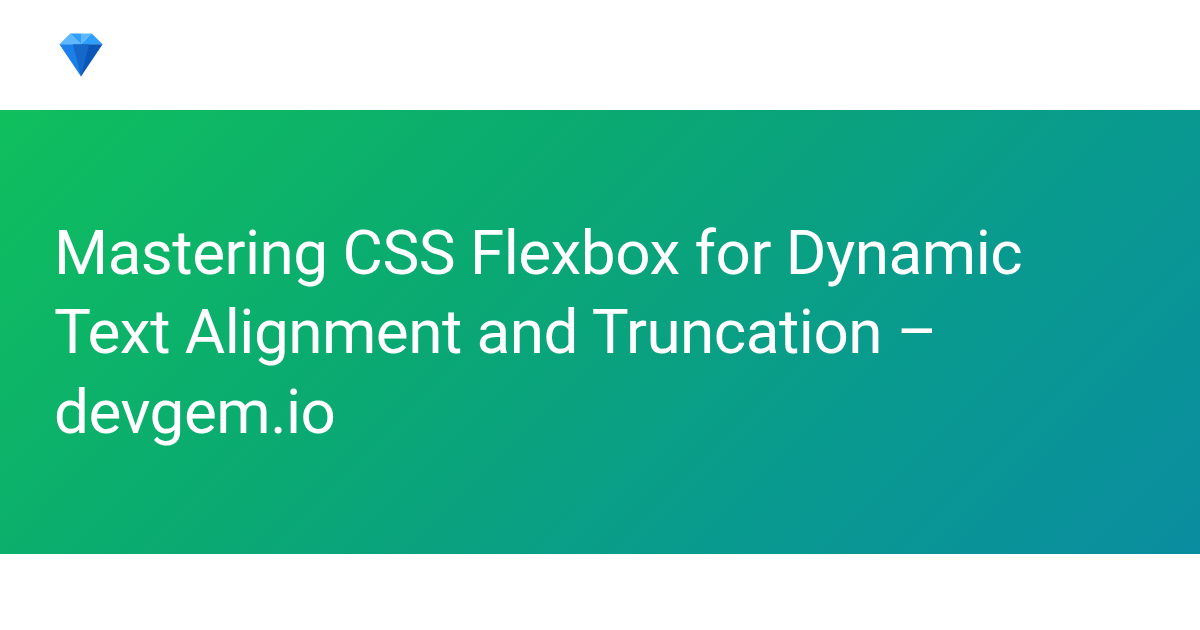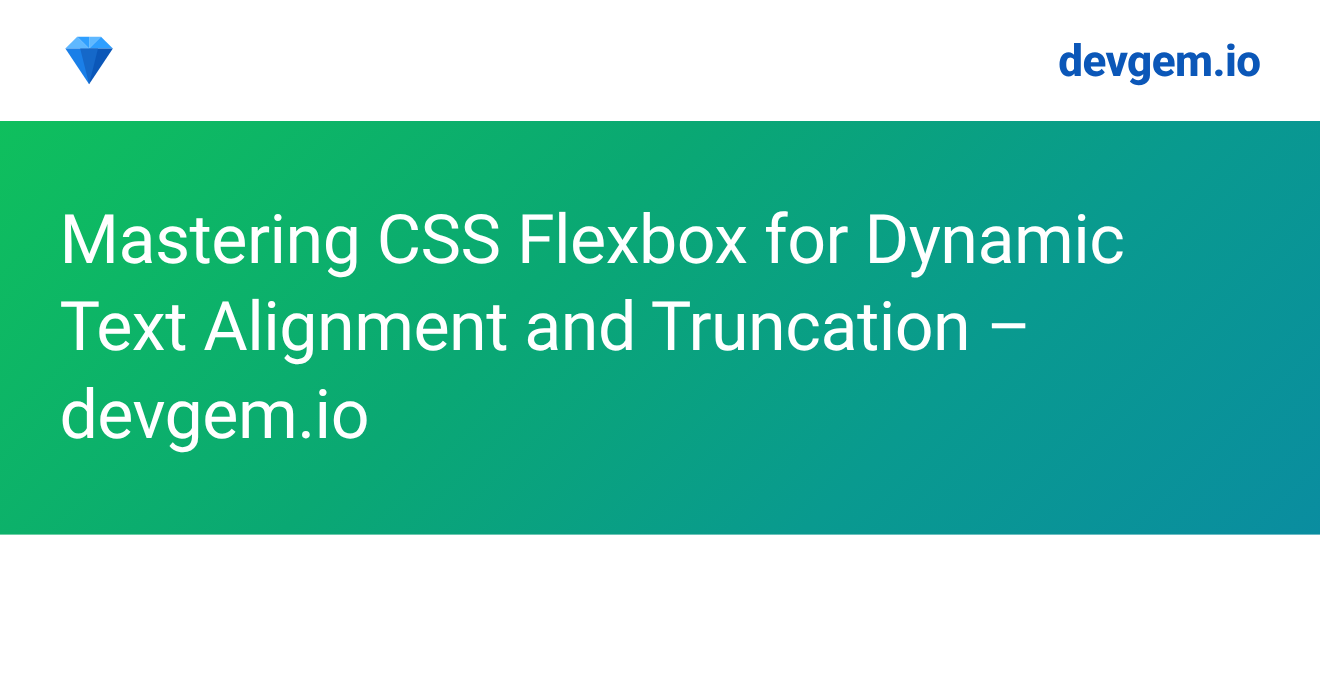--- a/index.html
+++ b/index.html
@@ -33,21 +33,21 @@
       width: 54px;
       height: 54px;
     }
     .brand-text {
       font-size: 40px;
       font-weight: 800;
       color: #0b57b8;
       letter-spacing: -0.5px;
     }
     .hero {
-      height: 376px;
+      height: 444px;
       background: linear-gradient(135deg, #0fbf5d 0%, #0aa873 40%, #099a8f 70%, #0a8da0 100%);
       display: flex;
       align-items: center;
       padding: 0 54px;
     }
     .hero-title {
       color: #ffffff;
       font-size: 62px;
       font-weight: 400;
       line-height: 1.28;
@@ -66,18 +66,17 @@
       <polygon points="30,10 50,10 50,30" fill="#2f9fff"></polygon>
       <polygon points="50,10 70,10 50,30" fill="#5fb8ff"></polygon>
       <polygon points="70,10 90,30 50,30" fill="#2f9fff"></polygon>
 
       <polygon points="10,30 50,30 50,90" fill="#1a7fe8"></polygon>
       <polygon points="50,30 90,30 50,90" fill="#0b57b8"></polygon>
 
       <polygon points="35,30 65,30 50,90" fill="#1568c9"></polygon>
     </svg>
   </div>
-  <div class="brand-text">devgem.io</div>
 </div>
 
 <div class="hero">
   <h1 class="hero-title">Mastering CSS Flexbox for Dynamic Text Alignment and Truncation – devgem.io</h1>
 </div>
 
 </body></html>

